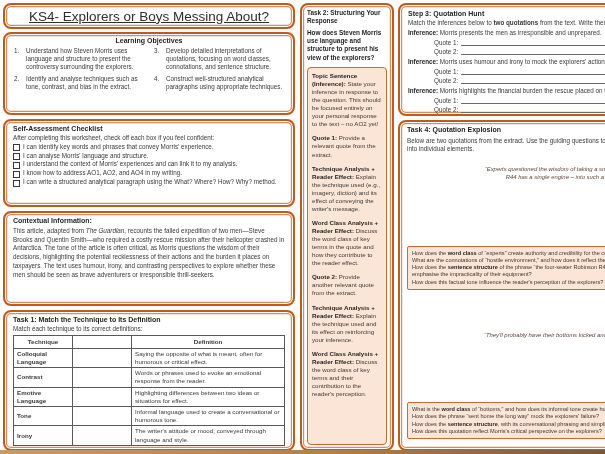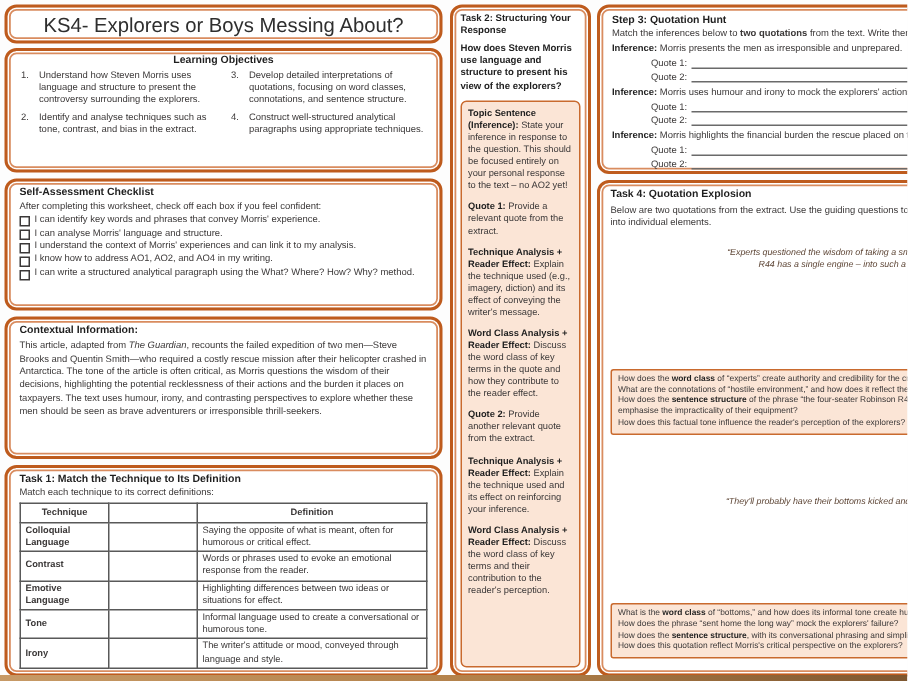--- a/index.html
+++ b/index.html
@@ -5,21 +5,21 @@
   html,body{margin:0;padding:0;}
   body{width:605px;height:454px;overflow:hidden;font-family:"Liberation Sans",sans-serif;background:#fff;}
   .page{position:relative;width:605px;height:454px;background:#FDFDFD;overflow:hidden;}
   .box{position:absolute;background:#fff;border:2px solid #BE5B1D;border-radius:8px;
        box-shadow:inset 0 0 0 1px #fff, inset 0 0 0 2.2px #D98C5F;box-sizing:border-box;color:#3B3838;}
   .panel-heading{font-weight:bold;color:#1F1F1F;font-size:7px;line-height:1.25;}
   .center{text-align:center;}
 
   
   .title-box{left:3px;top:3px;width:292px;height:26px;display:flex;align-items:center;justify-content:center;}
-  .title{font-size:13.5px;color:#2E2E2E;}
+  .title{font-size:13.5px;color:#2E2E2E;text-decoration:underline;}
 
   
   .lo-box{left:3px;top:32px;width:292px;height:83px;padding:3px 9px;}
   .lo-grid{display:flex;gap:10px;margin-top:1px;}
   .lo-col{flex:1;display:flex;flex-direction:column;gap:3px;}
   .lo-item{display:grid;grid-template-columns:12px 1fr;font-size:6.3px;line-height:1.32;}
 
   
   .sa-box{left:3px;top:119px;width:292px;height:88px;padding:4px 8px;}
   .sa-intro{font-size:6.3px;line-height:1.4;}

